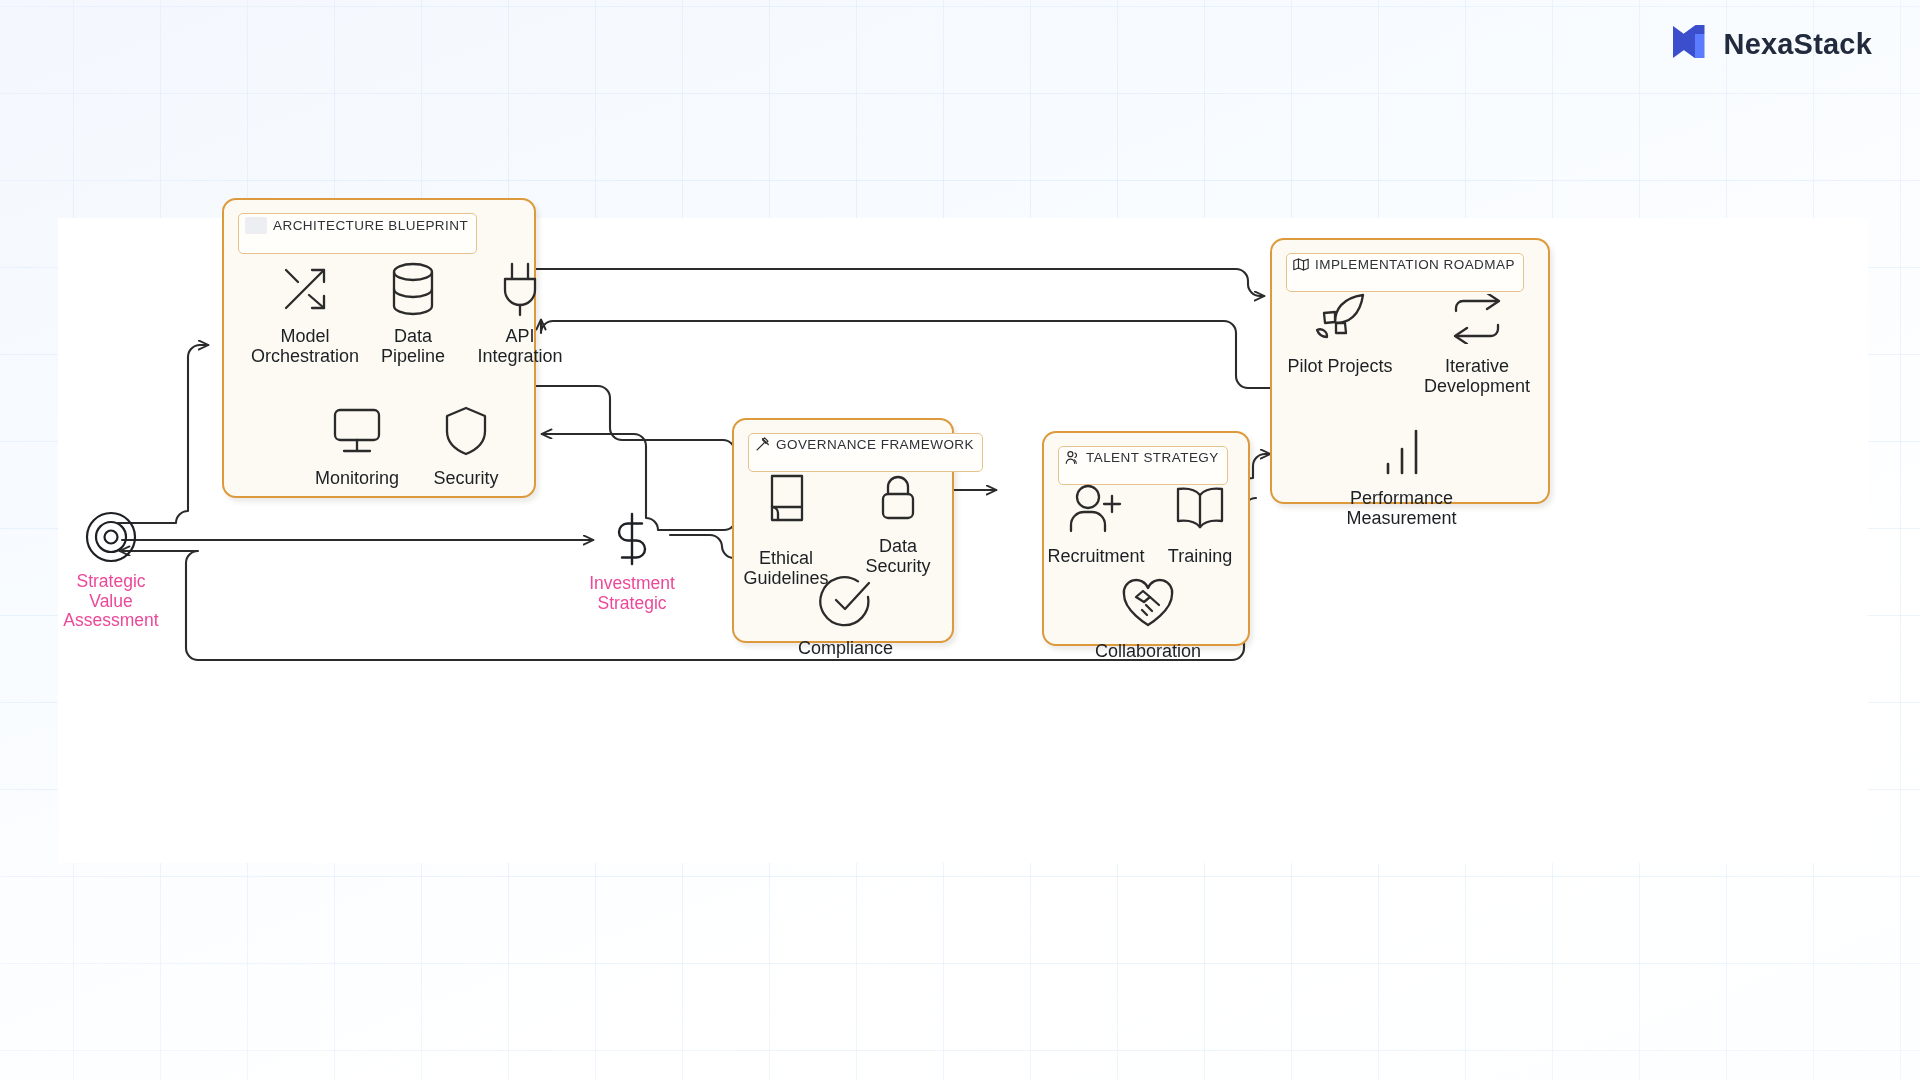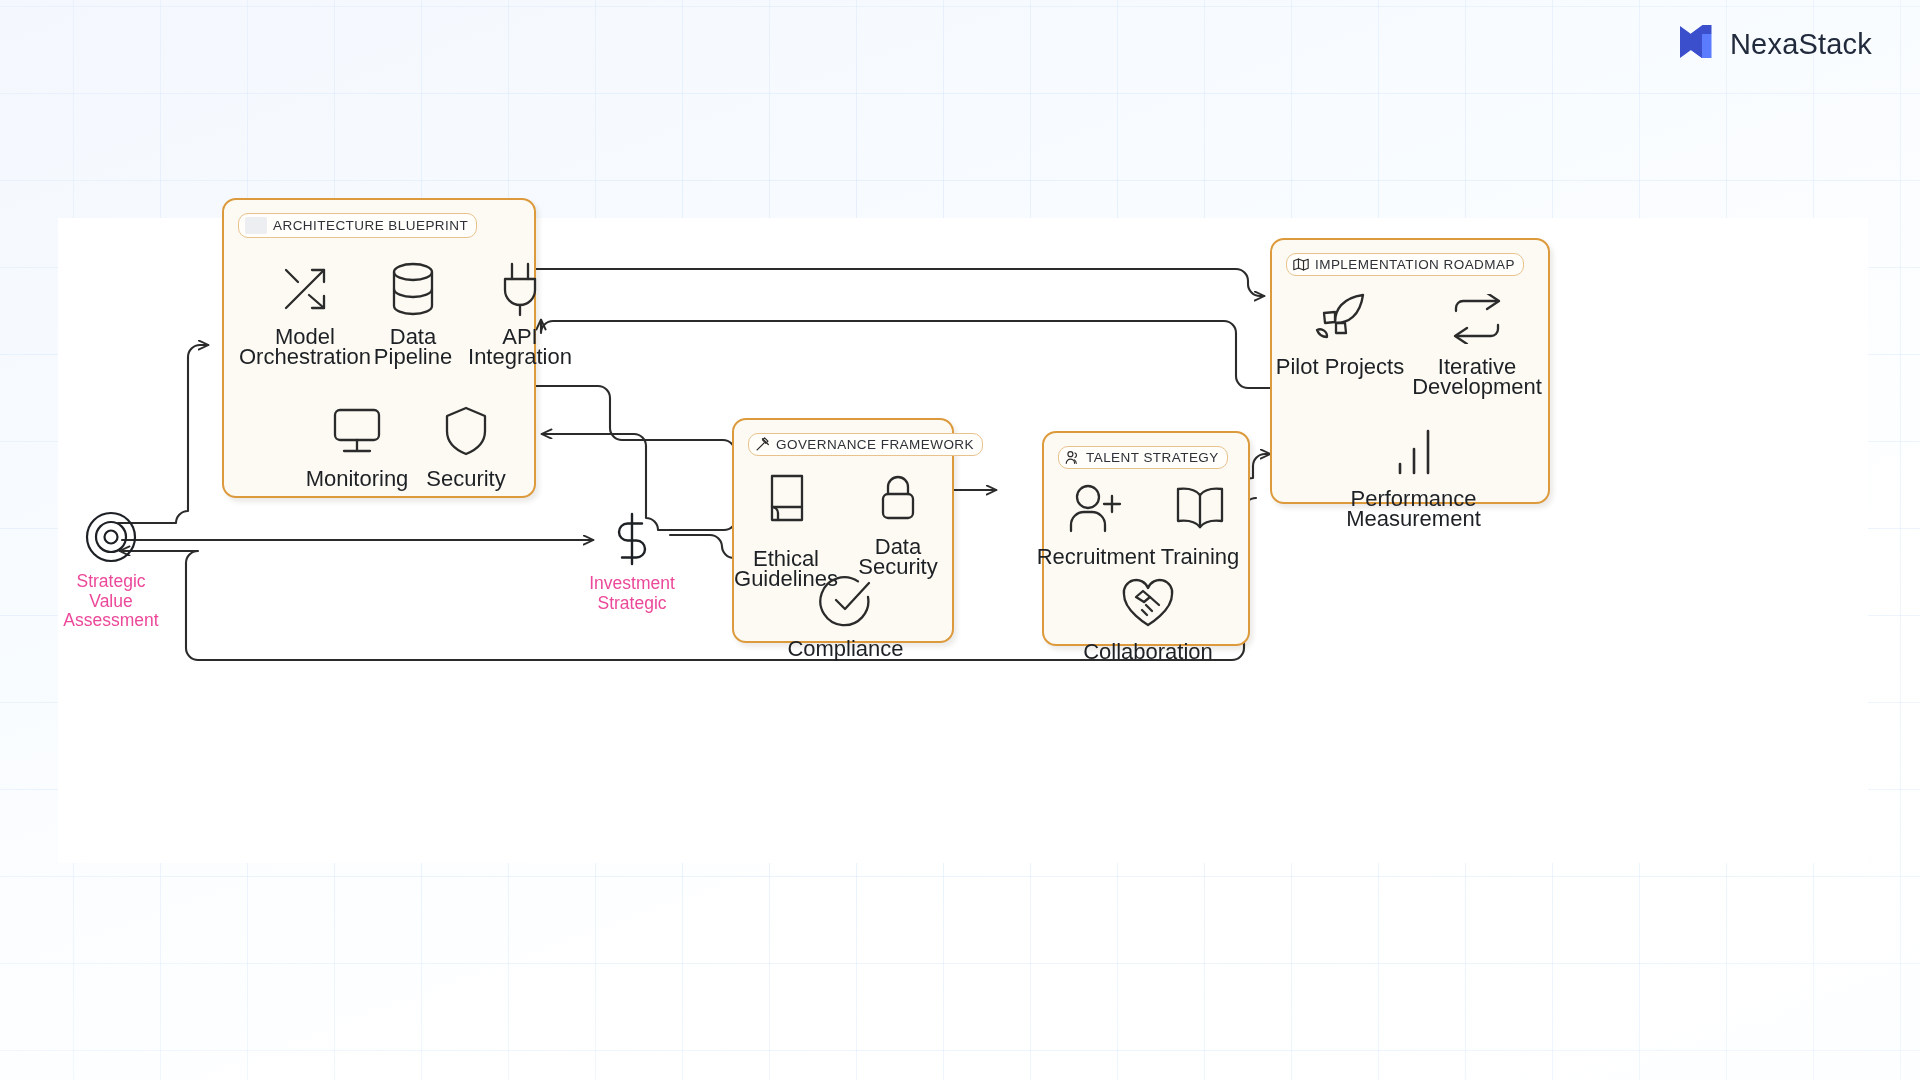--- a/index.html
+++ b/index.html
@@ -28,21 +28,21 @@
     background-position: -14px 6px;
     -webkit-mask-image: radial-gradient(130% 115% at 52% 48%, rgba(0,0,0,0.85) 0%, rgba(0,0,0,0.55) 45%, rgba(0,0,0,0.12) 80%, rgba(0,0,0,0) 100%);
             mask-image: radial-gradient(130% 115% at 52% 48%, rgba(0,0,0,0.85) 0%, rgba(0,0,0,0.55) 45%, rgba(0,0,0,0.12) 80%, rgba(0,0,0,0) 100%);
   }
   
   #brand {
     position: absolute; top: 22px; right: 48px;
     display: flex; align-items: center; gap: 16px;
   }
   #brand .brand-name {
-    font-size: 29px; font-weight: normal; letter-spacing: .2px;
+    font-size: 29px; font-weight: bold; letter-spacing: .2px;
     color: #222b3d;
   }
   
   #canvas {
     position: absolute;
     left: 58px; top: 218px;
     width: 1810px; height: 645px;
     background: #ffffff;
   }
   
@@ -56,44 +56,44 @@
     position: absolute;
     background: #fcfaf2;
     border: 2px solid #dd9a3c;
     border-radius: 14px;
     box-shadow: 3px 4px 5px rgba(60,50,30,0.10);
   }
   .panel-header {
     position: absolute;
     top: 13px; left: 14px;
     display: inline-flex; align-items: center; gap: 6px;
-    padding: 3px 8px 3px 6px;
+    padding: 3px 8px 19px 6px;
     background: #fffefb;
     border: 1px solid #e8c28c;
-    border-radius: 10px;
+    border-radius: 5px;
     font-size: 13.5px;
     letter-spacing: .45px;
     color: #2e3238;
     white-space: nowrap;
   }
   .panel-header .hdr-icon { display: inline-flex; align-items: center; }
   .blank-chip {
     display: inline-block; width: 22px; height: 17px;
     background: #eceef1; border-radius: 2px;
   }
   
   .item {
     position: absolute;
     display: flex; flex-direction: column; align-items: center;
     width: 150px;
   }
   .item .glyph { height: 62px; display: flex; align-items: center; justify-content: center; }
   .item .caption {
     margin-top: 7px;
-    font-size: 22px; line-height: 19.5px; text-align: center;
+    font-size: 18px; line-height: 19.5px; text-align: center;
     color: #1d2024;
   }
   
   .node {
     position: absolute;
     display: flex; flex-direction: column; align-items: center;
     width: 170px;
   }
   .node .glyph { height: 58px; display: flex; align-items: center; justify-content: center; }
   .node .caption {
@@ -404,21 +404,21 @@
             <path d="M48 31 V35 a7,7 0 0 1 -7,7 H8"></path>
             <path d="M17 34 L5 42 L17 50"></path>
           </svg>
         </span>
         <span class="caption">
           <span>Iterative</span><br>
           <span>Development</span>
         </span>
       </div>
 
-      <div class="item" style="left:64px; top:180px; width:155px;">
+      <div class="item" style="left:52px; top:180px; width:155px;">
         <span class="glyph">
           <svg width="50" height="56" viewBox="0 0 50 56" fill="none" stroke="#2b2b2b" stroke-width="2.6" stroke-linecap="round">
             <line x1="11" y1="41" x2="11" y2="50"></line>
             <line x1="25" y1="26" x2="25" y2="50"></line>
             <line x1="39" y1="8" x2="39" y2="50"></line>
           </svg>
         </span>
         <span class="caption">
           <span>Performance</span><br>
           <span>Measurement</span>

